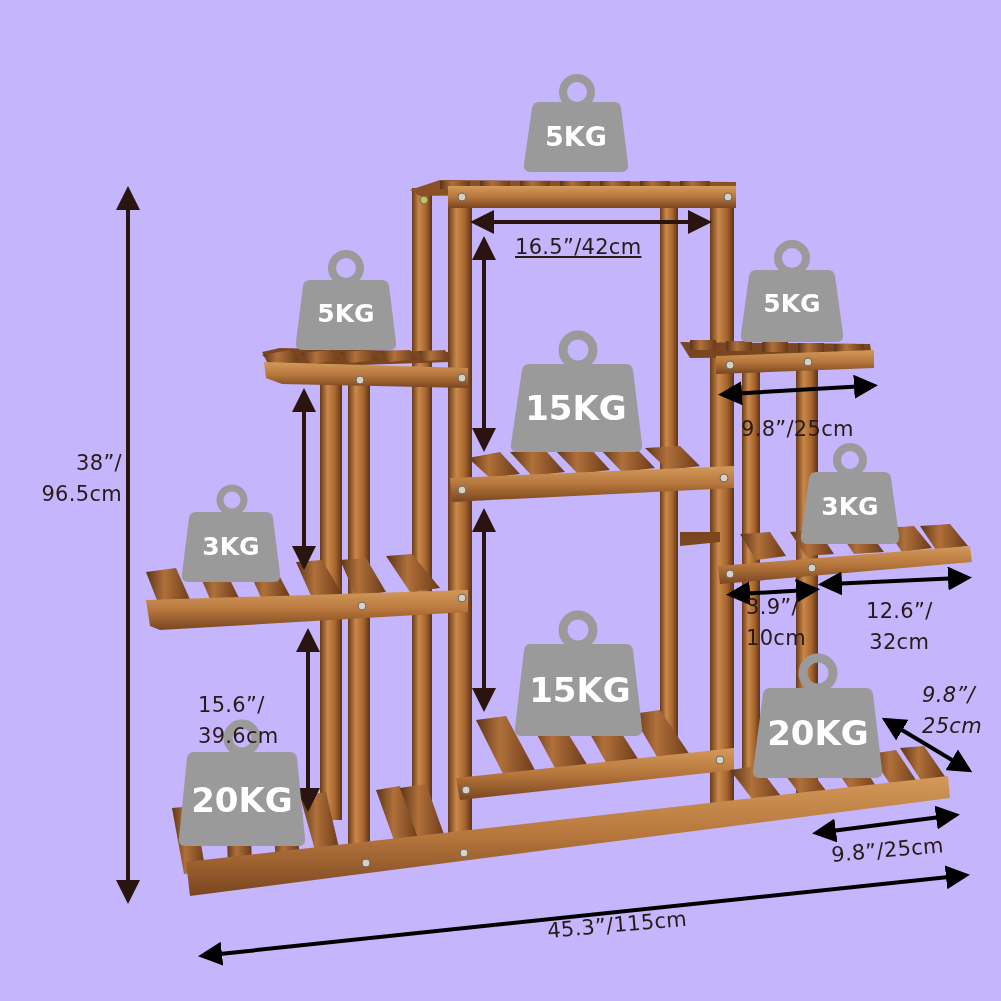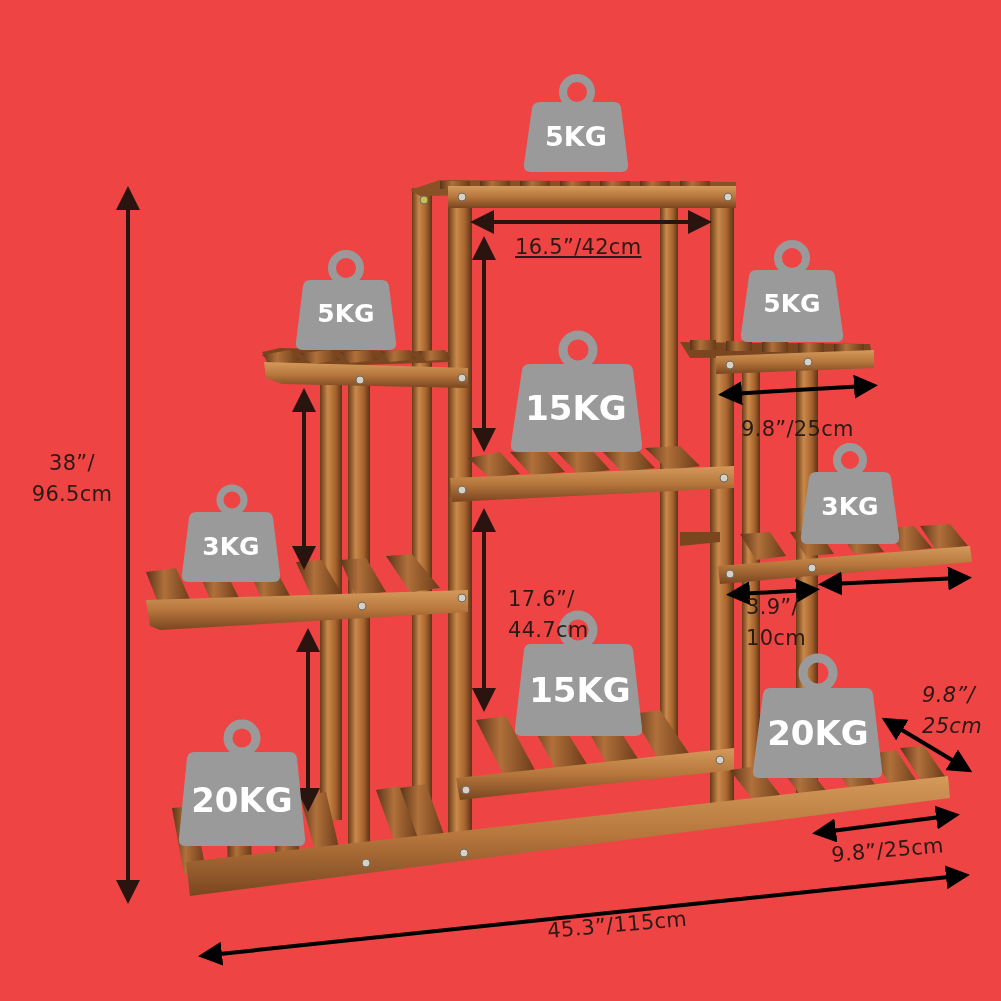--- a/index.html
+++ b/index.html
@@ -1,16 +1,16 @@
 <!DOCTYPE html>
 <html><head>
 <meta charset="utf-8">
 <style>
   html,body{margin:0;padding:0;background:#ffffff;}
-  #stage{position:relative;width:1001px;height:1001px;overflow:hidden;background:#ef4444;font-family:"DejaVu Sans","Liberation Sans",sans-serif;}
+  #stage{position:relative;width:1001px;height:1001px;overflow:hidden;background:#c4b5fd;font-family:"DejaVu Sans","Liberation Sans",sans-serif;}
   svg{position:absolute;left:0;top:0;}
   .dim{position:absolute;color:#2a1a16;font-size:21px;line-height:31px;white-space:nowrap;letter-spacing:0.3px;}
   .wt-label{font-family:"DejaVu Sans","Liberation Sans",sans-serif;font-weight:bold;fill:#ffffff;}
 </style>
 </head>
 <body>
 
 <div id="stage">
 
 <svg width="1001" height="1001" viewBox="0 0 1001 1001">
@@ -236,37 +236,41 @@
     <text class="wt-label" x="242" y="812" font-size="34" text-anchor="middle">20KG</text>
   </g>
 
   <g>
     <circle cx="818" cy="673" r="15" fill="none" stroke="#9a9a9a" stroke-width="9"></circle>
     <path d="M770,688 L866,688 Q872,688 873,694 L882,770 Q883,778 875,778 L760,778 Q752,778 753,770 L763,694 Q764,688 770,688 z" fill="#9a9a9a"></path>
     <text class="wt-label" x="818" y="745" font-size="34" text-anchor="middle">20KG</text>
   </g>
 </svg>
 
-<div class="dim" style="left:22px;top:448px;text-align:center;width:100px;">
+<div class="dim" style="left:22px;top:448px;text-align:right;width:100px;">
   <div>38”/</div>
   <div>96.5cm</div>
 </div>
 
 <div class="dim" style="left:515px;top:232px;text-decoration:underline;">16.5”/42cm</div>
 
 
-<div class="dim" style="left:508px;top:584px;">
-  <div>17.6”/</div>
-  <div>44.7cm</div>
-</div>
-
-
+
+
+<div class="dim" style="left:198px;top:690px;">
+  <div>15.6”/</div>
+  <div>39.6cm</div>
+</div>
 
 <div class="dim" style="left:741px;top:414px;">9.8”/25cm</div>
 
+<div class="dim" style="left:866px;top:596px;text-align:center;">
+  <div>12.6”/</div>
+  <div>32cm</div>
+</div>
 
 <div class="dim" style="left:746px;top:592px;">
   <div>3.9”/</div>
   <div>10cm</div>
 </div>
 
 <div class="dim" style="left:922px;top:680px;font-style:italic;">
   <div>9.8”/</div>
   <div>25cm</div>
 </div>

